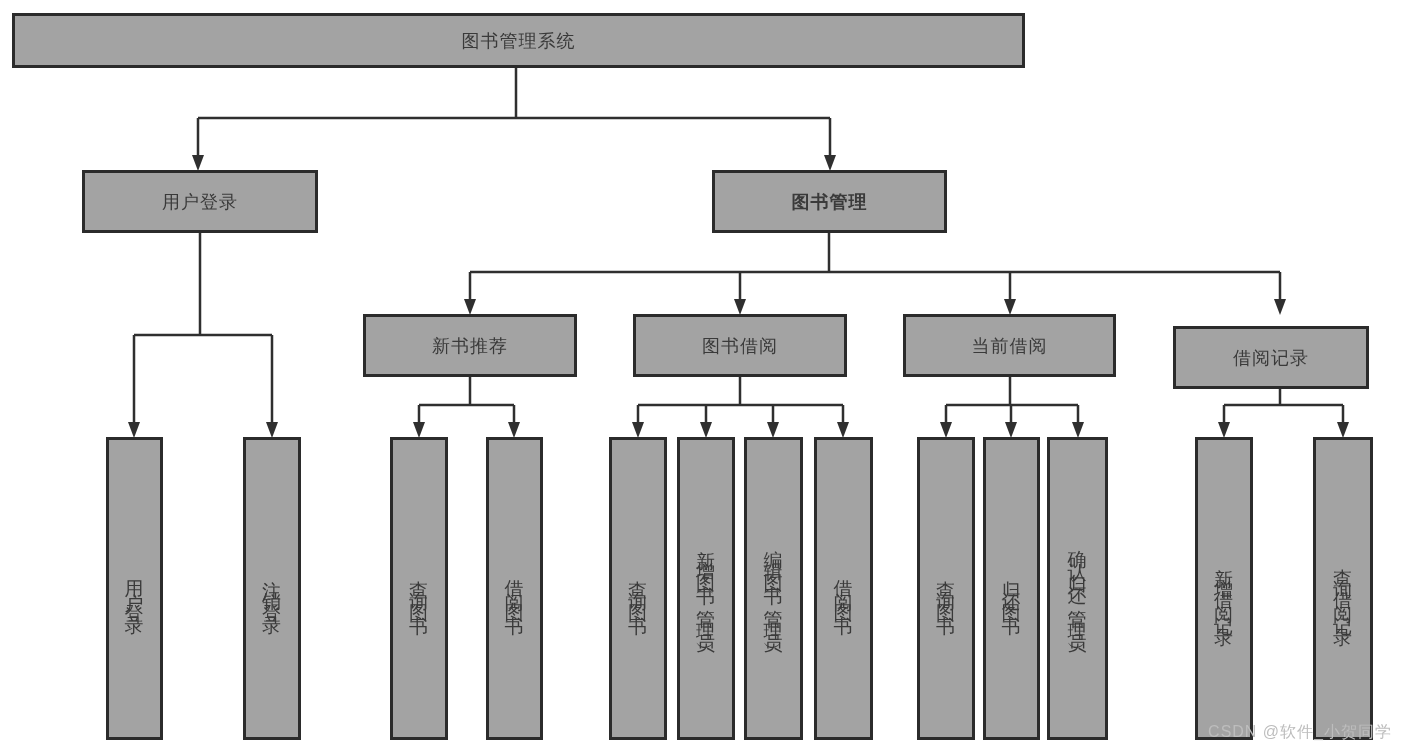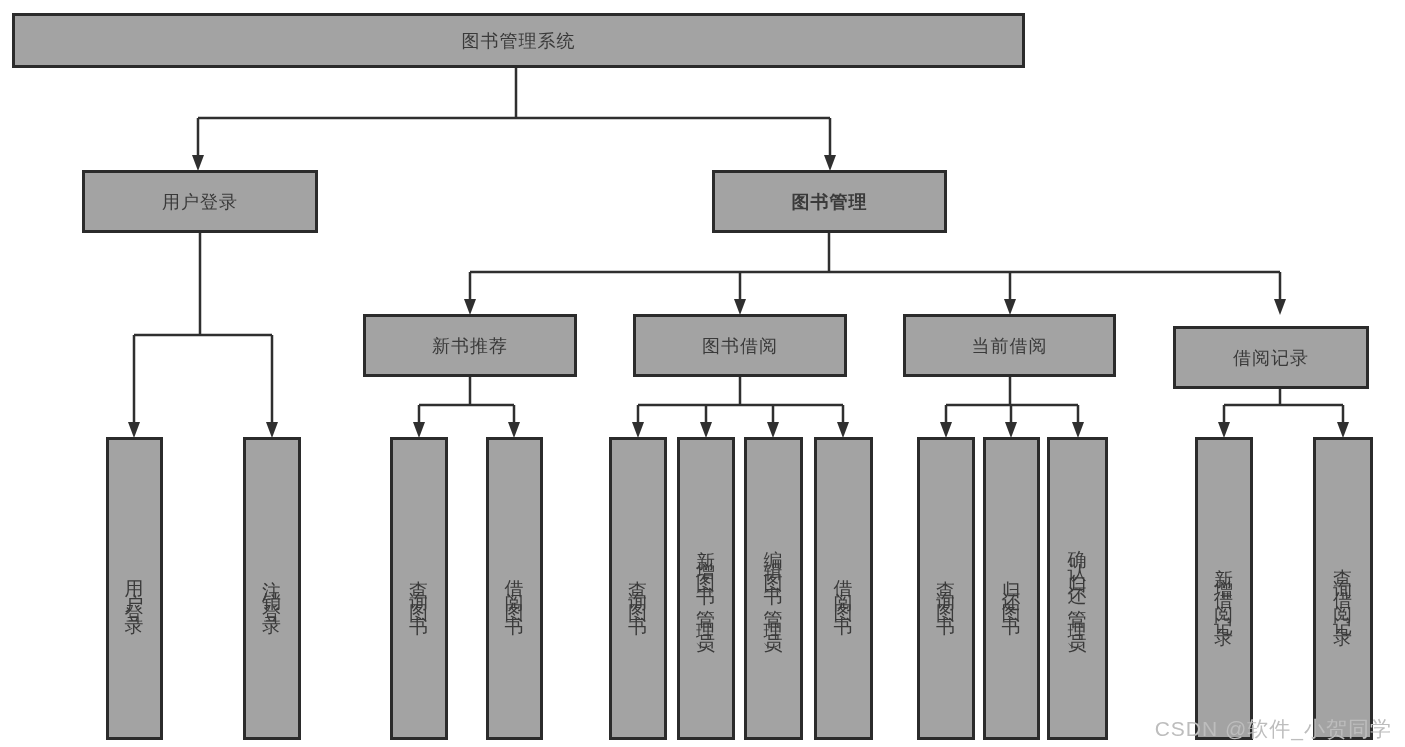--- a/index.html
+++ b/index.html
@@ -67,21 +67,21 @@
   #lf-bb-3    { left: 814px;  width: 59px; }
   #lf-cb-0    { left: 917px;  width: 58px; }
   #lf-cb-1    { left: 983px;  width: 57px; }
   #lf-cb-2    { left: 1047px; width: 61px; }
   #lf-br-0    { left: 1195px; width: 58px; }
   #lf-br-1    { left: 1313px; width: 60px; }
   #watermark {
     position: absolute;
     right: 13px;
     bottom: 4px;
-    font-size: 21px;
+    font-size: 16px;
     color: #bdbdbd;
     z-index: 3;
     letter-spacing: 1px;
   }
 </style>
 </head>
 <body>
 
 <div id="stage">
 

